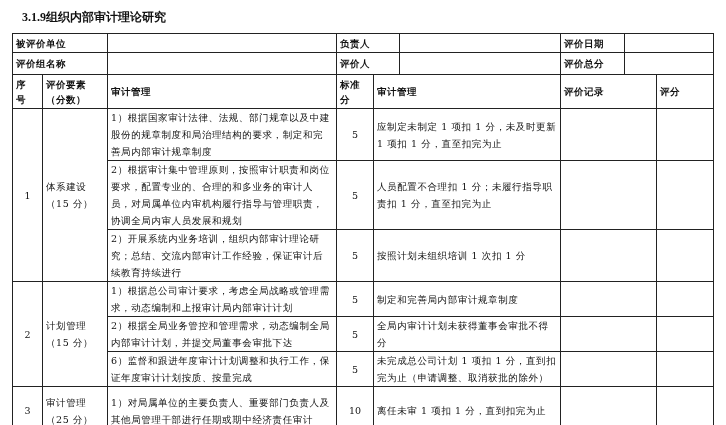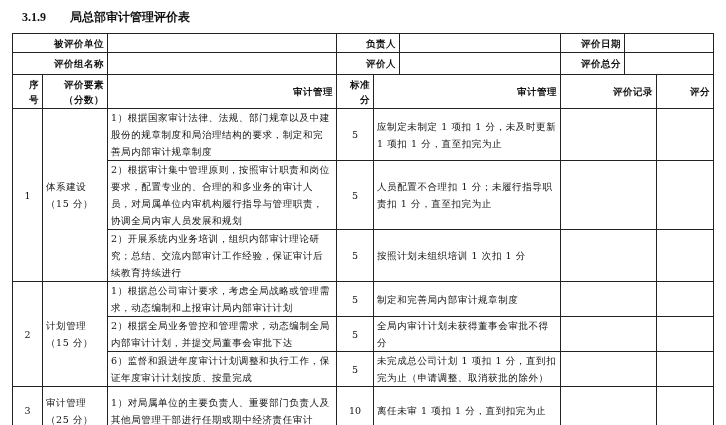--- a/index.html
+++ b/index.html
@@ -1,31 +1,31 @@
 <!DOCTYPE html>
 <html><head>
 <meta charset="utf-8">
 <style>
   html, body { margin:0; padding:0; background:#ffffff; }
   body { width:726px; height:425px; position:relative; overflow:hidden;
          font-family:"DejaVu Serif","Liberation Serif",serif; color:#111; }
   .title { position:absolute; left:22px; top:9px; font-size:12px; font-weight:bold;
            font-family:"DejaVu Sans","Liberation Sans",sans-serif; }
-  .title .num { font-family:"Liberation Serif",serif; margin-right:24px; font-size:12px;}
+  .title .num { font-family:"Liberation Serif",serif; font-size:12px;}
   table { position:absolute; left:12px; top:33px; border-collapse:collapse; table-layout:fixed; width:701px; }
   td { border:1px solid #222; padding:0 3px; font-size:9.5px; line-height:17px; vertical-align:middle; }
-  .hd { font-weight:bold; text-align:right; font-family:"DejaVu Sans","Liberation Sans",sans-serif; font-size:9.5px; letter-spacing:0.5px; }
+  .hd { font-weight:bold; text-align:left; font-family:"DejaVu Sans","Liberation Sans",sans-serif; font-size:9.5px; letter-spacing:0.5px; }
   .c { text-align:center; }
   .content { text-align:left; letter-spacing:0.6px; }
 </style>
 </head>
 <body>
 
 <div class="title">
-  <span class="num">3.1.9</span><span>局总部审计管理评价表</span>
+  <span class="num">3.1.9</span><span>组织内部审计理论研究</span>
 </div>
 
 <table>
   <colgroup>
     <col style="width:30px">
     <col style="width:65px">
     <col style="width:229px">
     <col style="width:37px">
     <col style="width:26px">
     <col style="width:161px">

